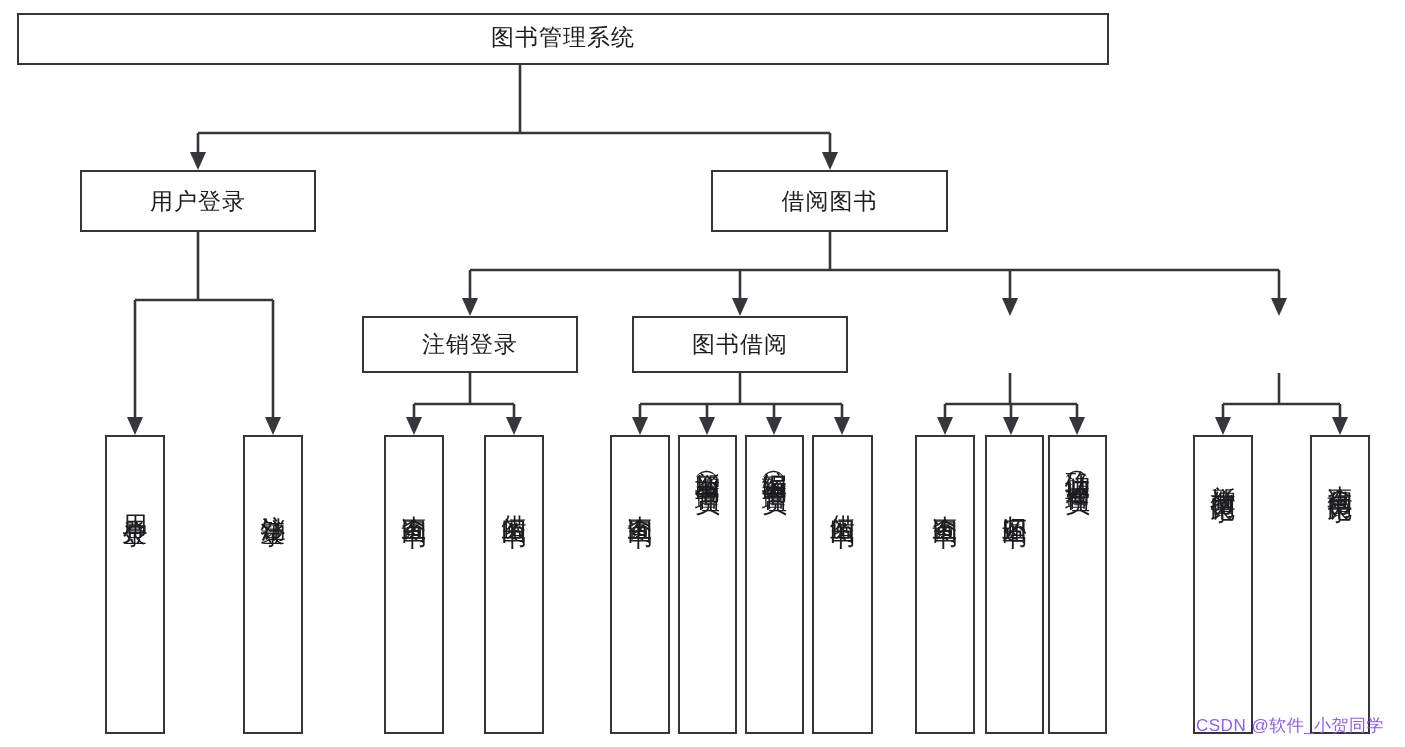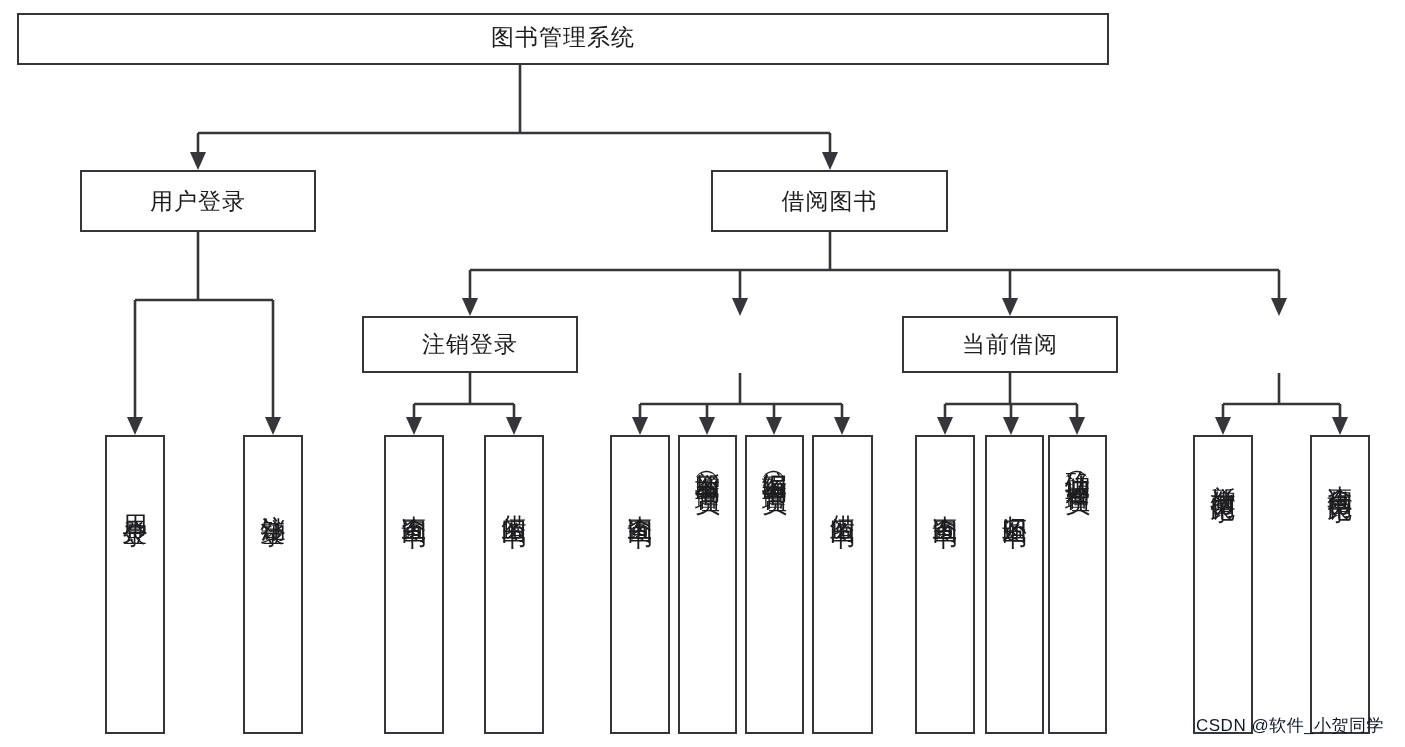--- a/index.html
+++ b/index.html
@@ -57,21 +57,21 @@
     stroke:#35353a;
     stroke-width:2.6;
     fill:none;
   }
   .arrowhead{ fill:#35353a; stroke:none; }
   
   #watermark{
     position:absolute;
     left:1196px;top:714px;
     font-size:17px;
-    color:#0f172a;
+    color:#8b5cf6;
     letter-spacing:0.5px;
     white-space:nowrap;
     z-index:9;
     font-family:"Liberation Sans","DejaVu Sans",sans-serif;
   }
 </style>
 </head>
 <body>
 
 <div id="diagram">
@@ -147,22 +147,22 @@
   <div class="node" style="left:80px;top:170px;width:236px;height:62px;">
     <span class="label">用户登录</span>
   </div>
   <div class="node" style="left:711px;top:170px;width:237px;height:62px;">
     <span class="label">借阅图书</span>
   </div>
 
   <div class="node" style="left:362px;top:316px;width:216px;height:57px;">
     <span class="label">注销登录</span>
   </div>
-  <div class="node" style="left:902px;top:316px;width:216px;height:57px;">
-    <span class="label">当前借阅</span>
+  <div class="node" style="left:632px;top:316px;width:216px;height:57px;">
+    <span class="label">图书借阅</span>
   </div>
 
   <div class="node vert" style="left:105px;top:435px;width:60px;height:299px;padding-top:58px;">
     <span class="label">用户登录</span>
   </div>
   <div class="node vert" style="left:243px;top:435px;width:60px;height:299px;padding-top:58px;">
     <span class="label">注销登录</span>
   </div>
 
   <div class="node vert" style="left:384px;top:435px;width:60px;height:299px;padding-top:58px;">

